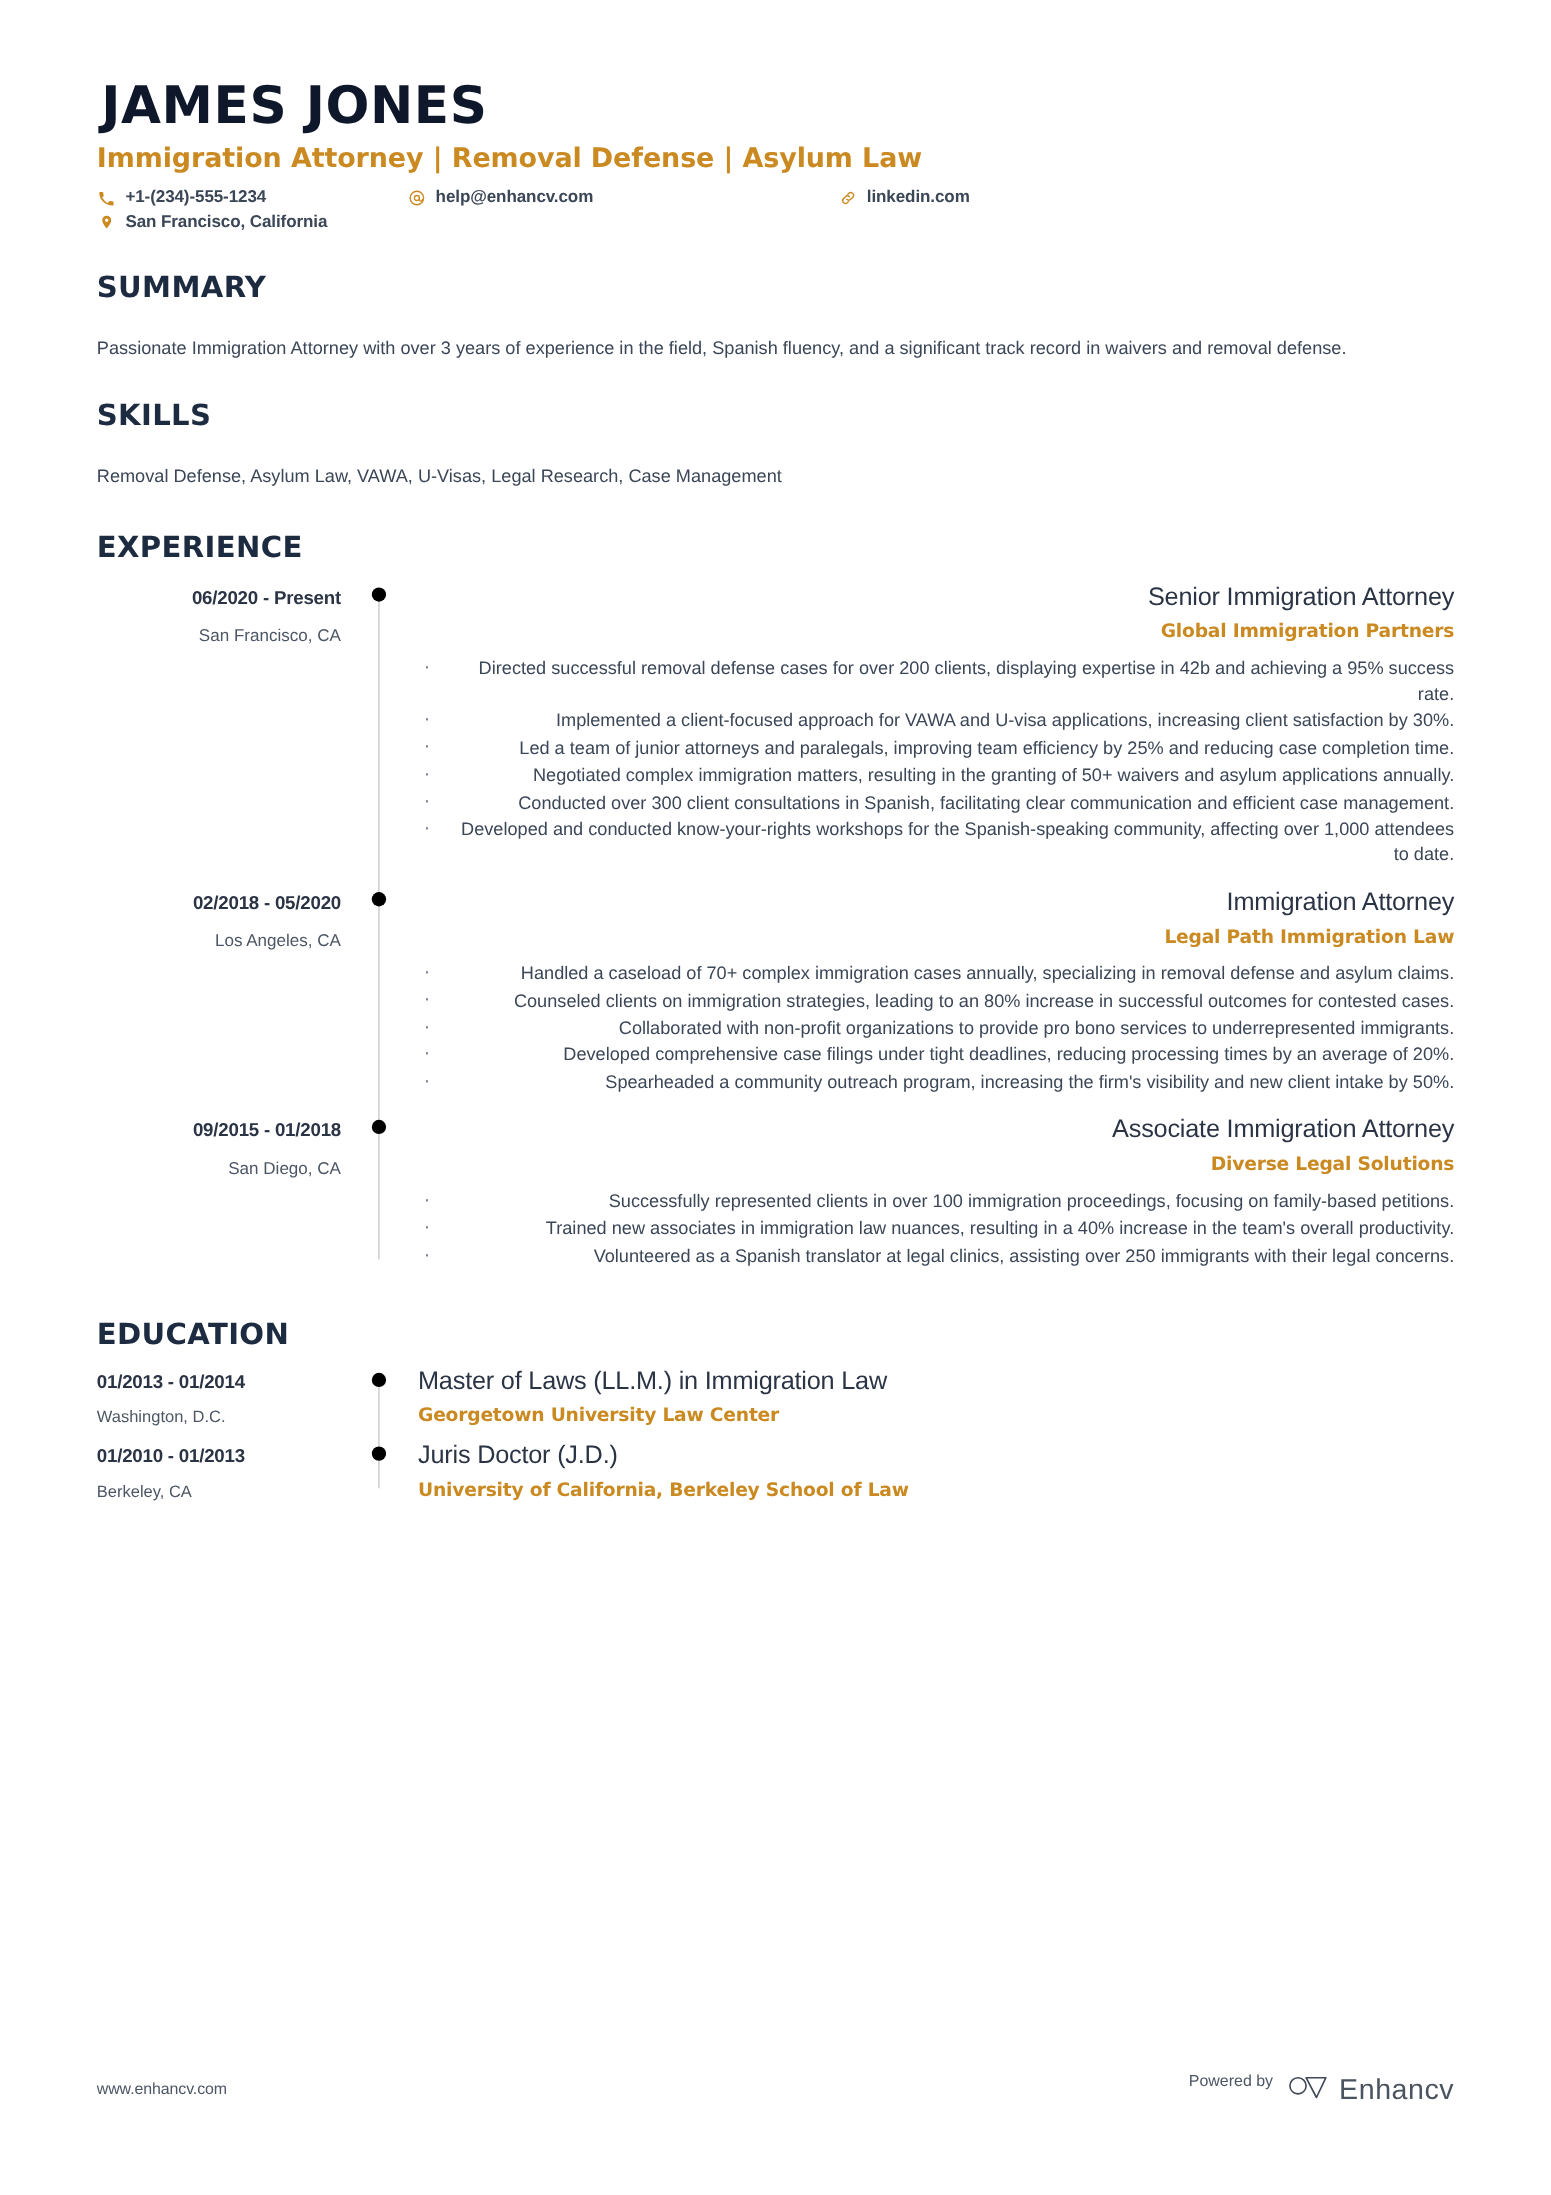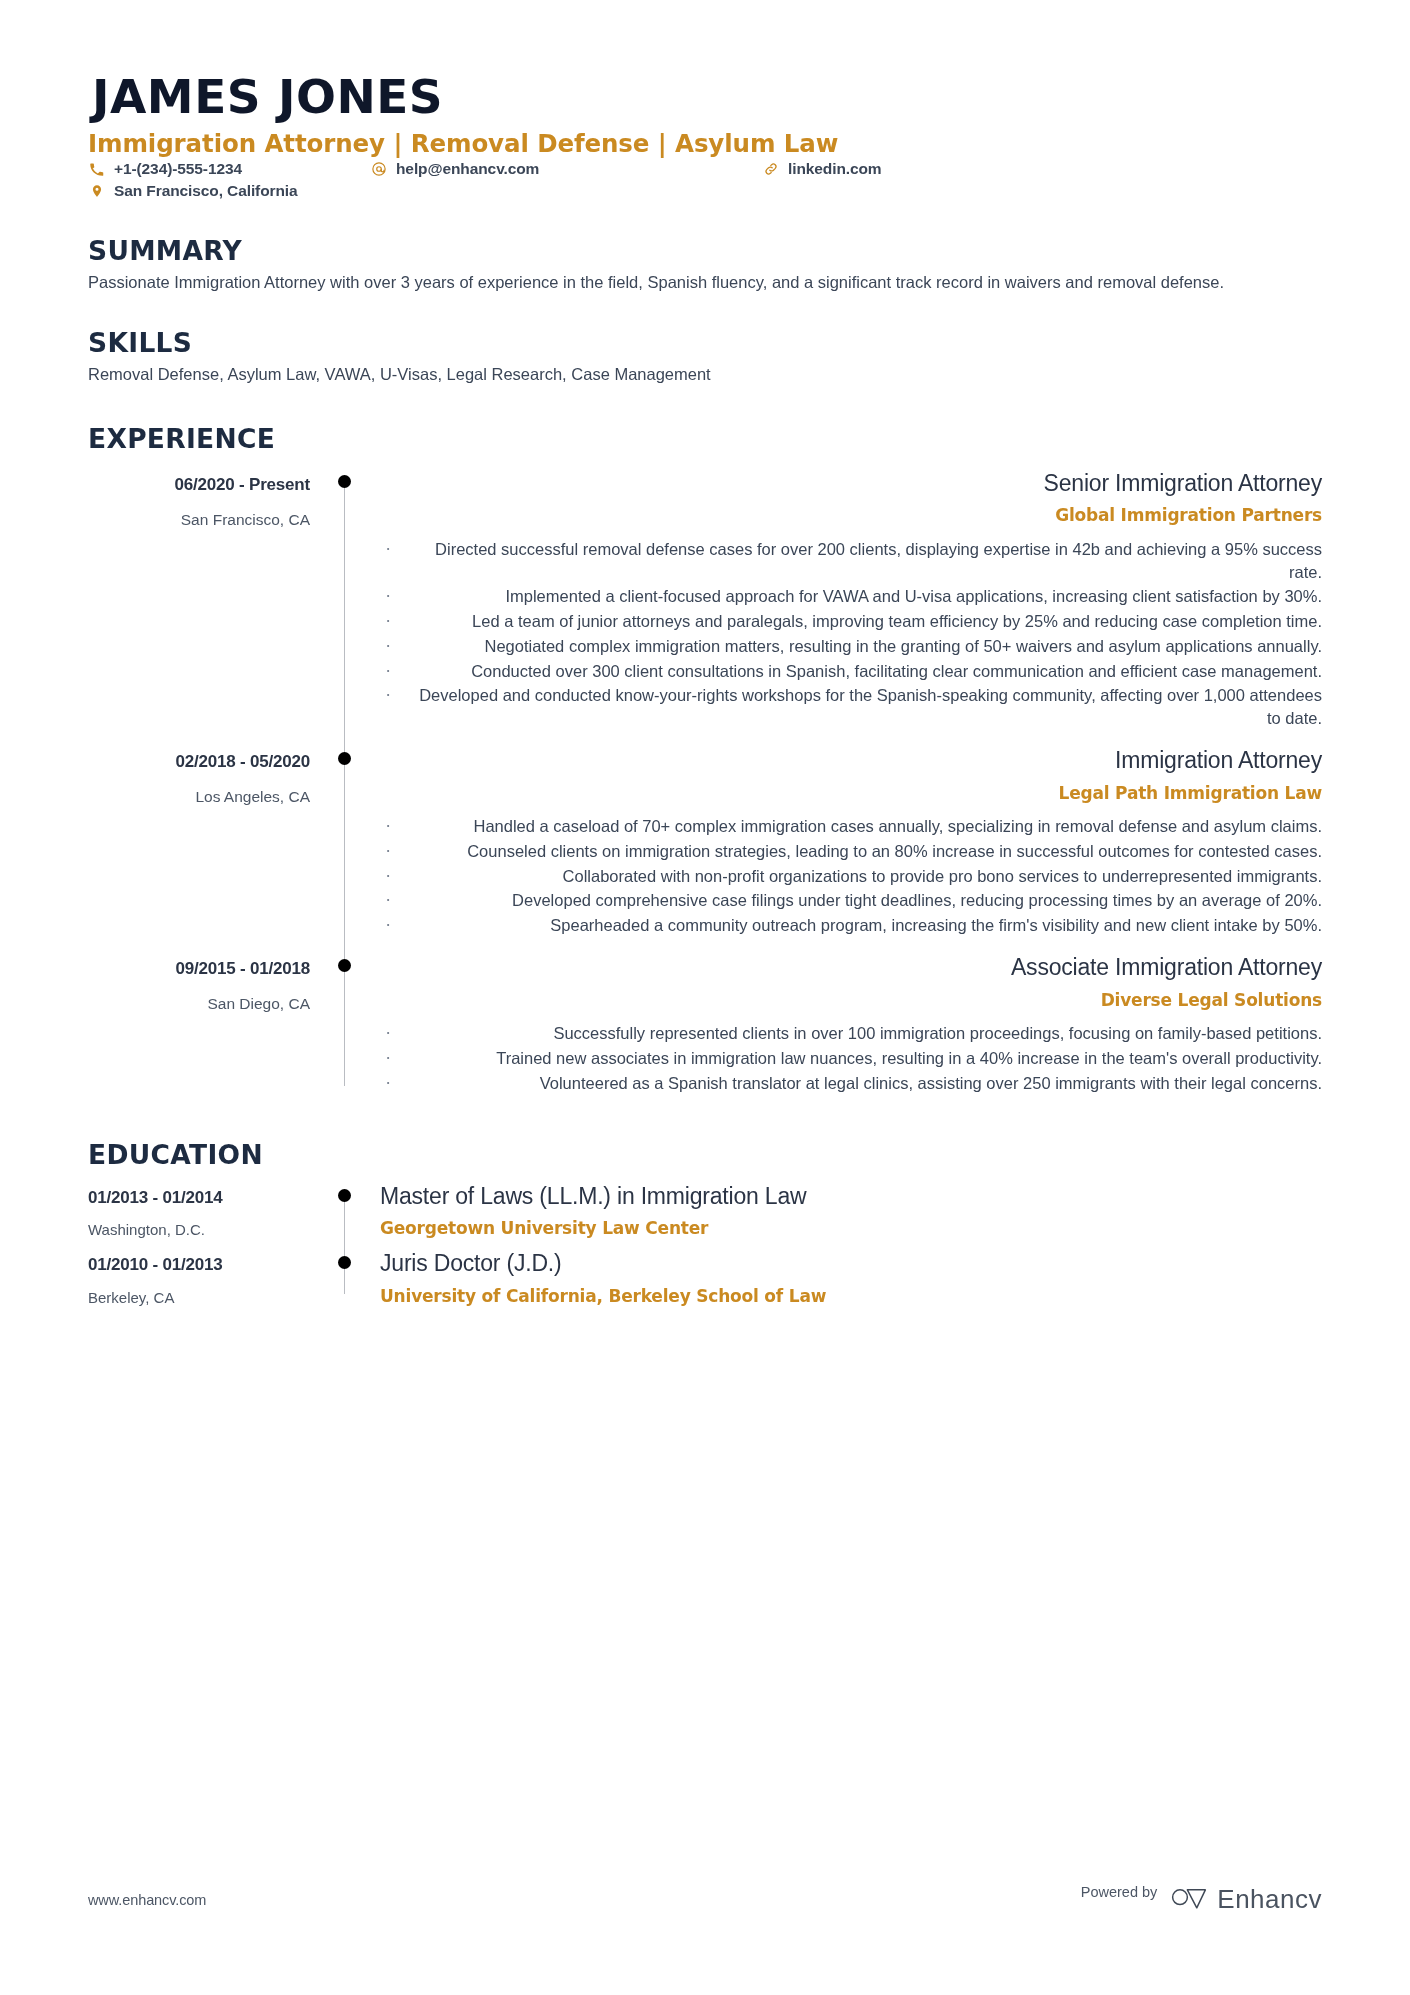--- a/index.html
+++ b/index.html
@@ -43,21 +43,21 @@
   .headline {
     font-family: "DejaVu Sans", sans-serif;
     font-size: 24.5px;
     font-weight: 700;
     color: #ca8a21;
     margin-top: 10px;
     letter-spacing: -0.1px;
     line-height: 1.1;
   }
   .contact-rows {
-    margin-top: 2px;
+    margin-top: 13px;
   }
   .contact-row {
     display: flex;
     align-items: flex-start;
     margin-bottom: 4px;
   }
   .contact-item {
     display: flex;
     align-items: center;
     font-size: 15.5px;
@@ -90,21 +90,21 @@
   }
   .sec-summary { margin-top: 38px; }
   .sec-skills  { margin-top: 36px; }
   .sec-exp     { margin-top: 40px; }
   .sec-edu     { margin-top: 32px; }
 
   .body-text {
     font-size: 16.5px;
     line-height: 1.42;
     color: #3b4657;
-    margin-top: 6px;
+    margin-top: 30px;
     max-width: 1160px;
   }
 
   
   .entry {
     display: flex;
     position: relative;
   }
   .entry-left {
     width: 222px;

